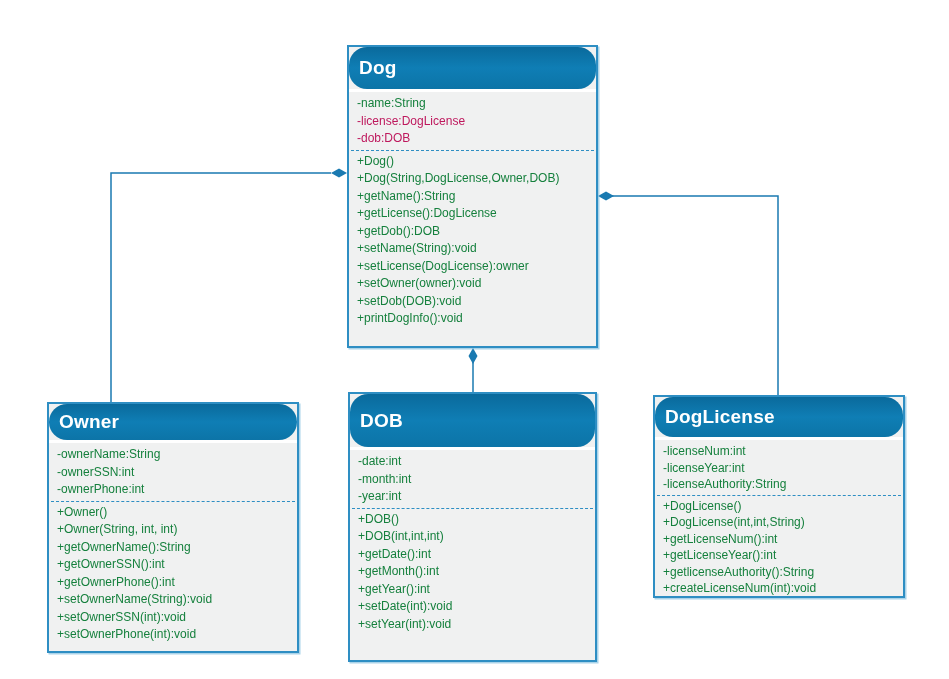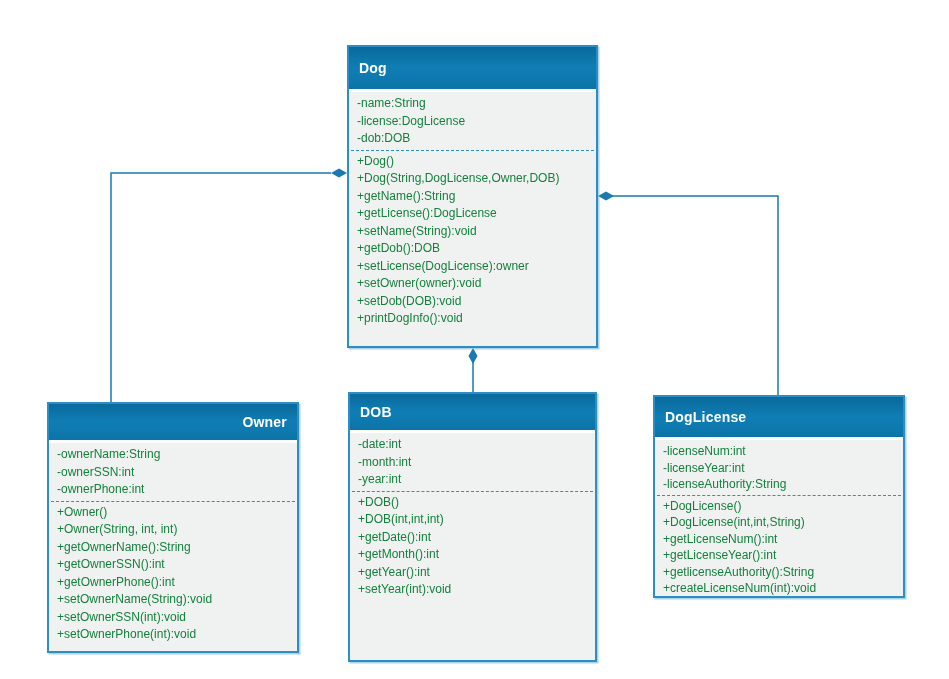--- a/index.html
+++ b/index.html
@@ -10,39 +10,40 @@
   svg.connectors { position:absolute; left:0; top:0; width:949px; height:679px; }
 
   .uml-class {
     position:absolute; box-sizing:border-box;
     border:2px solid #2e8ec3; background:#f0f1f1;
     box-shadow:1.5px 1.5px 0 rgba(100,175,215,.55);
   }
   .uml-header {
     box-sizing:border-box; display:flex; align-items:center;
     background:linear-gradient(180deg,#0a6a9c 0%,#0f7eb5 50%,#0c74a7 100%);
-    color:#ffffff; font-size:14px; font-weight:bold; letter-spacing:.2px;
+    color:#ffffff; font-size:19px; font-weight:bold; letter-spacing:.2px;
     padding:0 10px;
+    border-radius:18px;
   }
   .uml-body { border-top:3px solid #ffffff; padding-top:3px; overflow:hidden; }
   .member {
     font-size:12px; line-height:17.5px; padding-left:8px;
     white-space:nowrap; color:#15803d;
   }
-  .member.red { color:#15803d; }
+  .member.red { color:#be185d; }
   .sep { border-top:1.5px dashed #2e8ec3; margin:2px 2px; }
 
   #cls-dog        { left:347px; top:45px;  width:251px; height:303px; }
   #cls-owner      { left:47px;  top:402px; width:252px; height:251px; }
   #cls-dob        { left:348px; top:392px; width:249px; height:270px; }
   #cls-doglicense { left:653px; top:395px; width:252px; height:203px; }
 
   #cls-dog .uml-header        { height:42px; }
-  #cls-owner .uml-header      { height:36px;justify-content:flex-end; }
-  #cls-dob .uml-header        { height:36px; }
+  #cls-owner .uml-header      { height:36px; }
+  #cls-dob .uml-header        { height:53px; }
   #cls-doglicense .uml-header { height:40px; }
   #cls-doglicense .member     { line-height:16.5px; }
 </style>
 </head>
 <body>
 
 <div class="canvas">
 
   <svg class="connectors" viewBox="0 0 949 679" xmlns="http://www.w3.org/2000/svg">
 
@@ -68,22 +69,22 @@
     </div>
     <div class="uml-body">
       <div class="member">-name:String</div>
       <div class="member red">-license:DogLicense</div>
       <div class="member red">-dob:DOB</div>
       <div class="sep"></div>
       <div class="member">+Dog()</div>
       <div class="member">+Dog(String,DogLicense,Owner,DOB)</div>
       <div class="member">+getName():String</div>
       <div class="member">+getLicense():DogLicense</div>
+      <div class="member">+getDob():DOB</div>
       <div class="member">+setName(String):void</div>
-      <div class="member">+getDob():DOB</div>
       <div class="member">+setLicense(DogLicense):owner</div>
       <div class="member">+setOwner(owner):void</div>
       <div class="member">+setDob(DOB):void</div>
       <div class="member">+printDogInfo():void</div>
     </div>
   </div>
 
   <div class="uml-class" id="cls-owner">
     <div class="uml-header">
       <span>Owner</span>
@@ -111,20 +112,21 @@
     <div class="uml-body">
       <div class="member">-date:int</div>
       <div class="member">-month:int</div>
       <div class="member">-year:int</div>
       <div class="sep"></div>
       <div class="member">+DOB()</div>
       <div class="member">+DOB(int,int,int)</div>
       <div class="member">+getDate():int</div>
       <div class="member">+getMonth():int</div>
       <div class="member">+getYear():int</div>
+      <div class="member">+setDate(int):void</div>
       <div class="member">+setYear(int):void</div>
     </div>
   </div>
 
   <div class="uml-class" id="cls-doglicense">
     <div class="uml-header">
       <span>DogLicense</span>
     </div>
     <div class="uml-body">
       <div class="member">-licenseNum:int</div>

